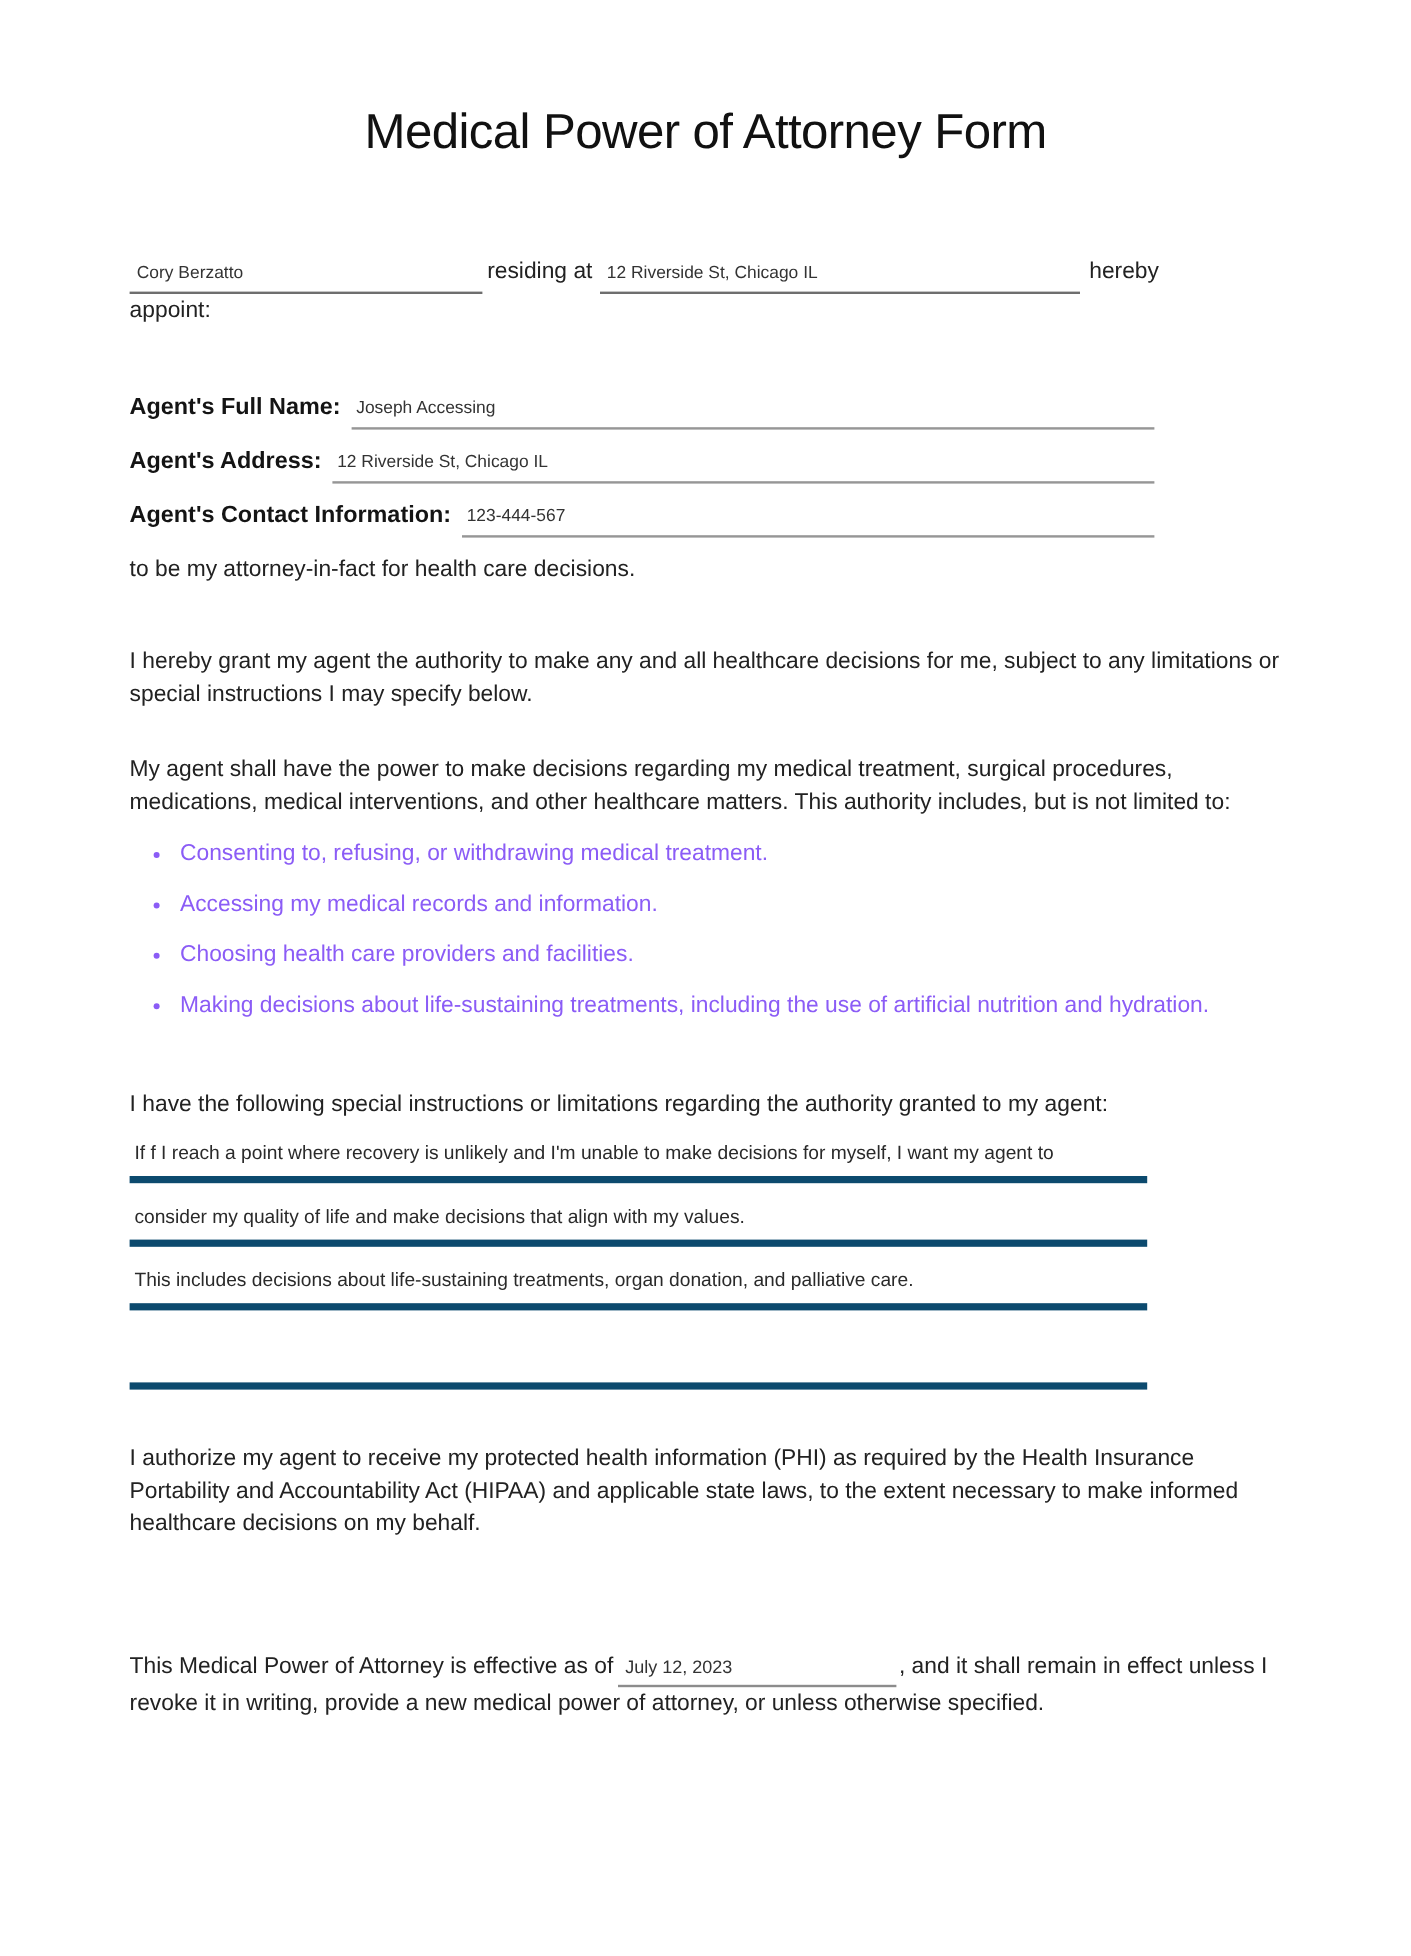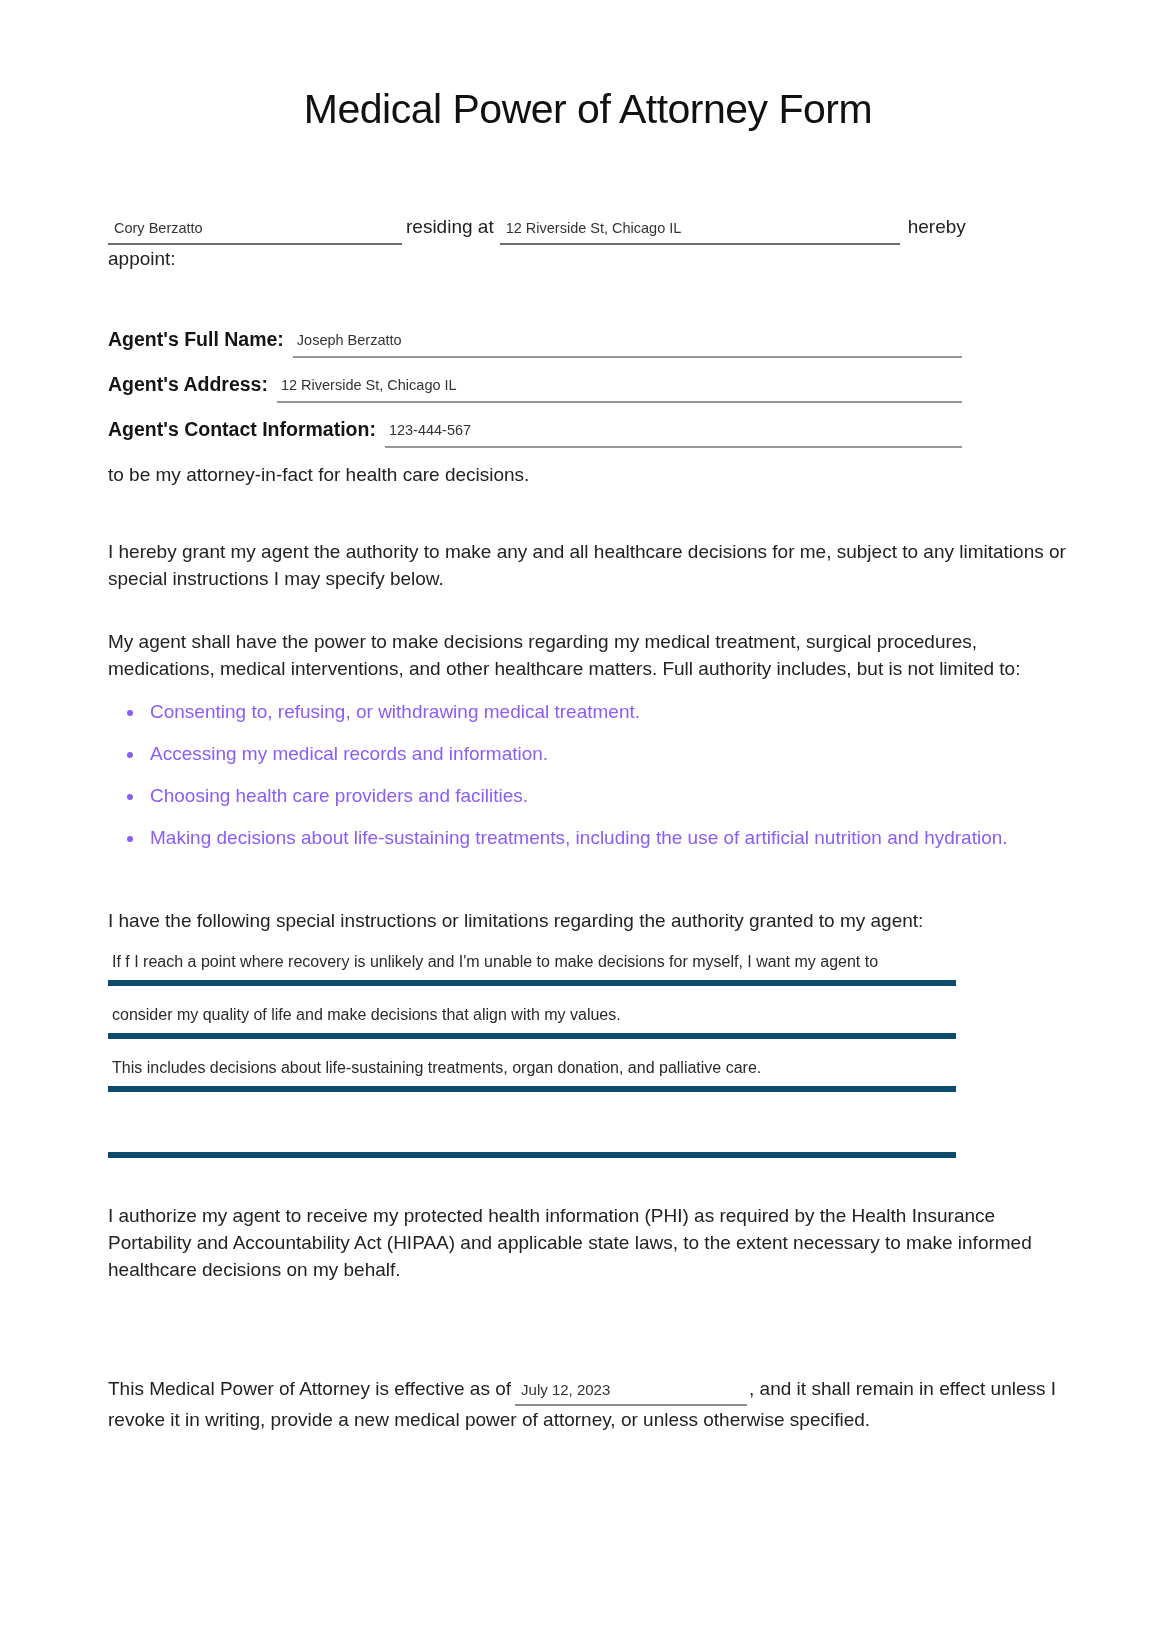--- a/index.html
+++ b/index.html
@@ -127,36 +127,36 @@
 <div class="page">
 
   <h1 class="doc-title">Medical Power of Attorney Form</h1>
 
   <p class="principal-line"><span class="fill-field principal-name-field"><span class="fill-text">Cory Berzatto</span></span><span class="body-text">residing at</span><span class="fill-field principal-address-field"><span class="fill-text">12 Riverside St, Chicago IL</span></span><span class="body-text">hereby</span></p>
   <p class="para appoint-line">appoint:</p>
 
   <div class="agent-section">
     <div class="agent-row">
       <span class="agent-label">Agent's Full Name:</span>
-      <span class="agent-line"><span class="fill-text">Joseph Berzatto</span></span>
+      <span class="agent-line"><span class="fill-text">Joseph Accessing</span></span>
     </div>
     <div class="agent-row">
       <span class="agent-label">Agent's Address:</span>
       <span class="agent-line"><span class="fill-text">12 Riverside St, Chicago IL</span></span>
     </div>
     <div class="agent-row">
       <span class="agent-label">Agent's Contact Information:</span>
       <span class="agent-line"><span class="fill-text">123-444-567</span></span>
     </div>
     <p class="para closing-line">to be my attorney-in-fact for health care decisions.</p>
   </div>
 
   <p class="para p-grant">I hereby grant my agent the authority to make any and all healthcare decisions for me, subject to any limitations or special instructions I may specify below.</p>
 
-  <p class="para p-powers">My agent shall have the power to make decisions regarding my medical treatment, surgical procedures, medications, medical interventions, and other healthcare matters. Full authority includes, but is not limited to:</p>
+  <p class="para p-powers">My agent shall have the power to make decisions regarding my medical treatment, surgical procedures, medications, medical interventions, and other healthcare matters. This authority includes, but is not limited to:</p>
 
   <ul class="powers-list">
     <li>Consenting to, refusing, or withdrawing medical treatment.</li>
     <li>Accessing my medical records and information.</li>
     <li>Choosing health care providers and facilities.</li>
     <li>Making decisions about life-sustaining treatments, including the use of artificial nutrition and hydration.</li>
   </ul>
 
   <div class="special-section">
     <p class="para">I have the following special instructions or limitations regarding the authority granted to my agent:</p>

